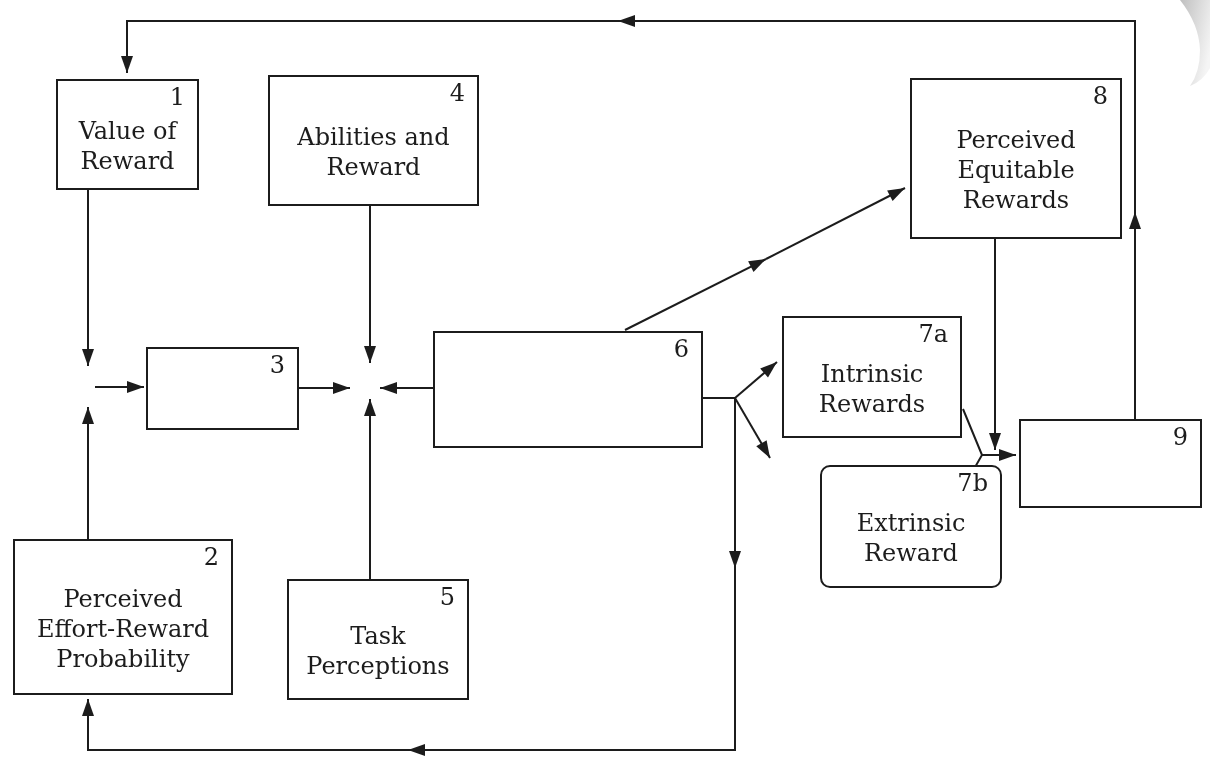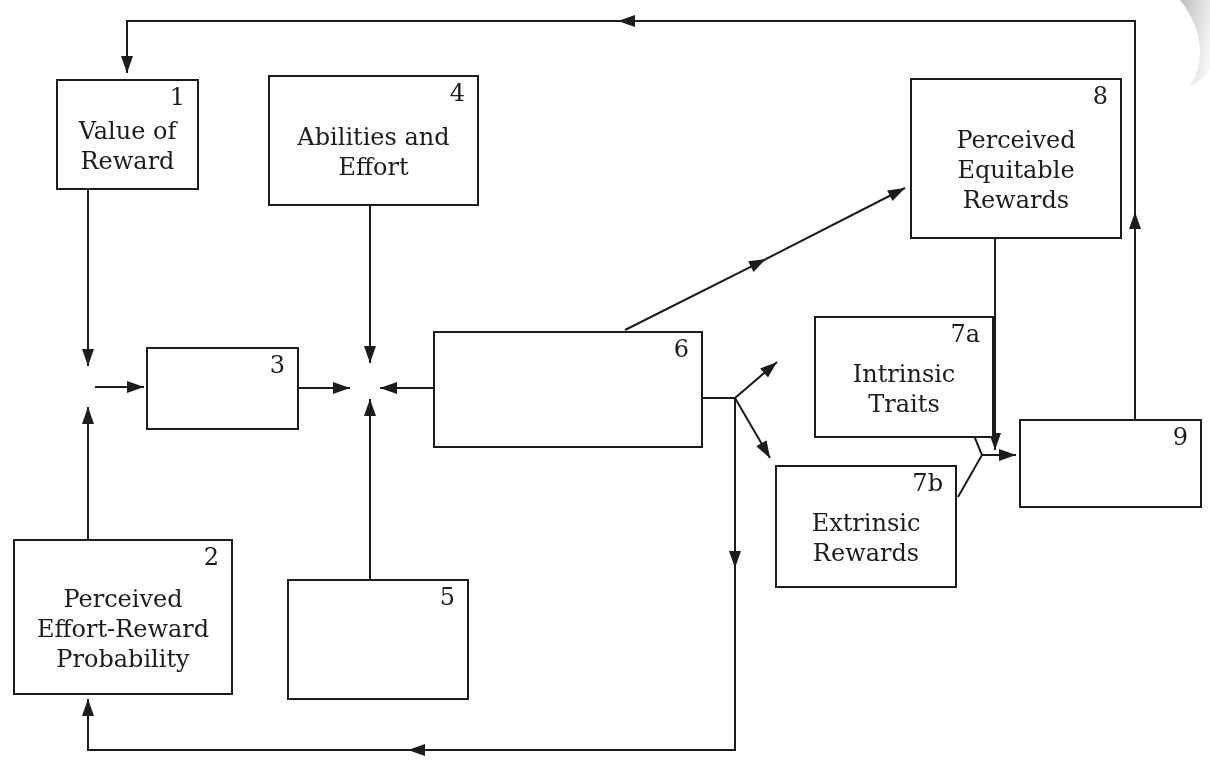--- a/index.html
+++ b/index.html
@@ -115,41 +115,43 @@
 Probability</div>
   </div>
 
   <div class="node-box" style="left:146px; top:347px; width:153px; height:83px;">
     <div class="box-num">3</div>
   </div>
 
   <div class="node-box" style="left:268px; top:75px; width:211px; height:131px;">
     <div class="box-num">4</div>
     <div class="box-label">Abilities and
-Effort</div>
+Reward</div>
   </div>
 
   <div class="node-box" style="left:287px; top:579px; width:182px; height:121px;">
     <div class="box-num">5</div>
+    <div class="box-label">Task
+Perceptions</div>
   </div>
 
   <div class="node-box" style="left:433px; top:331px; width:270px; height:117px;">
     <div class="box-num">6</div>
   </div>
 
-  <div class="node-box" style="left:782px; top:316px; width:180px; height:122px;margin-left:32px;">
+  <div class="node-box" style="left:782px; top:316px; width:180px; height:122px;">
     <div class="box-num">7a</div>
     <div class="box-label">Intrinsic
-Traits</div>
+Rewards</div>
   </div>
 
-  <div class="node-box" style="left:775px; top:465px; width:182px; height:123px;">
+  <div class="node-box" style="left:820px; top:465px; width:182px; height:123px;border-radius:10px;">
     <div class="box-num">7b</div>
     <div class="box-label">Extrinsic
-Rewards</div>
+Reward</div>
   </div>
 
   <div class="node-box" style="left:910px; top:78px; width:212px; height:161px;">
     <div class="box-num">8</div>
     <div class="box-label">Perceived
 Equitable
 Rewards</div>
   </div>
 
   <div class="node-box" style="left:1019px; top:419px; width:183px; height:89px;">

